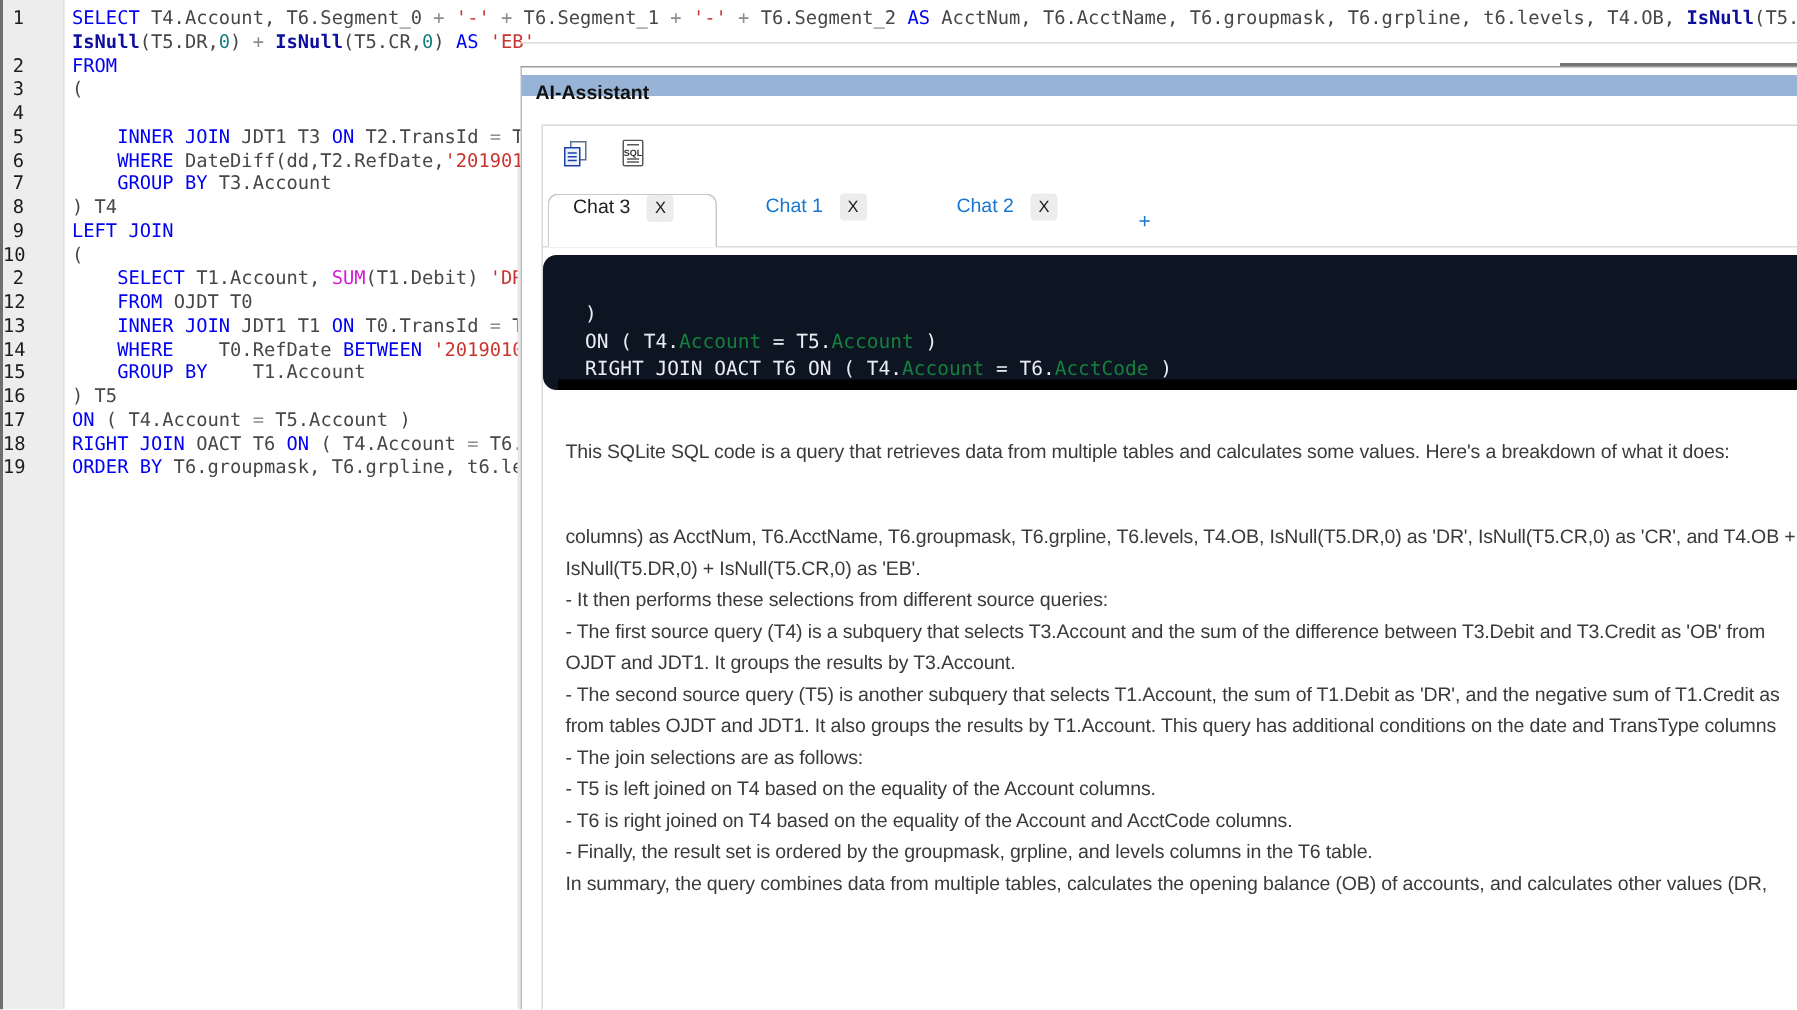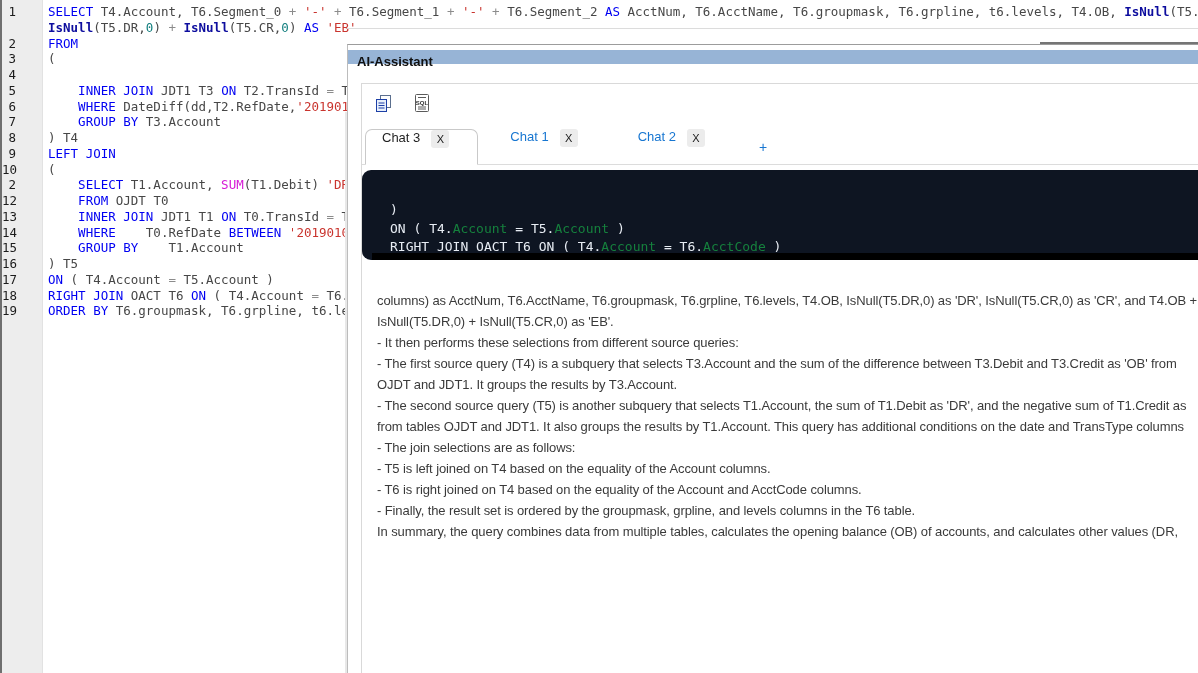--- a/index.html
+++ b/index.html
@@ -159,20 +159,21 @@
         <div class="new-tab">
         <span>+</span>
       </div>
     </div>
 
     <div class="sql-block">
       <div class="clip"><span class="cb-w">)</span></div><div><span class="cb-w">ON ( T4.</span><span class="cb-b">Account</span><span class="cb-w"> = T5.</span><span class="cb-b">Account</span><span class="cb-w"> )</span></div><div><span class="cb-w">RIGHT JOIN OACT T6 ON ( T4.</span><span class="cb-b">Account</span><span class="cb-w"> = T6.</span><span class="cb-b">AcctCode</span><span class="cb-w"> )</span></div><div><span class="cb-w">ORDER BY T6.</span><span class="cb-b">groupmask</span><span class="cb-w">, T6.</span><span class="cb-b">grpline</span><span class="cb-w">, t6.</span><span class="cb-b">levels</span></div><div class="sql-block-scroll"></div>
     </div>
 
     <div class="chat-message">
+      <div class="msg-line msg-intro">This SQLite SQL code is a query that retrieves data from multiple tables and calculates some values. Here's a breakdown of what it does:</div>
       <div>
           <div class="msg-line">columns) as AcctNum, T6.AcctName, T6.groupmask, T6.grpline, T6.levels, T4.OB, IsNull(T5.DR,0) as 'DR', IsNull(T5.CR,0) as 'CR', and T4.OB +</div>
           <div class="msg-line">IsNull(T5.DR,0) + IsNull(T5.CR,0) as 'EB'.</div>
           <div class="msg-line">- It then performs these selections from different source queries:</div>
           <div class="msg-line">- The first source query (T4) is a subquery that selects T3.Account and the sum of the difference between T3.Debit and T3.Credit as 'OB' from</div>
           <div class="msg-line">OJDT and JDT1. It groups the results by T3.Account.</div>
           <div class="msg-line">- The second source query (T5) is another subquery that selects T1.Account, the sum of T1.Debit as 'DR', and the negative sum of T1.Credit as</div>
           <div class="msg-line">from tables OJDT and JDT1. It also groups the results by T1.Account. This query has additional conditions on the date and TransType columns</div>
           <div class="msg-line">- The join selections are as follows:</div>
           <div class="msg-line">- T5 is left joined on T4 based on the equality of the Account columns.</div>

